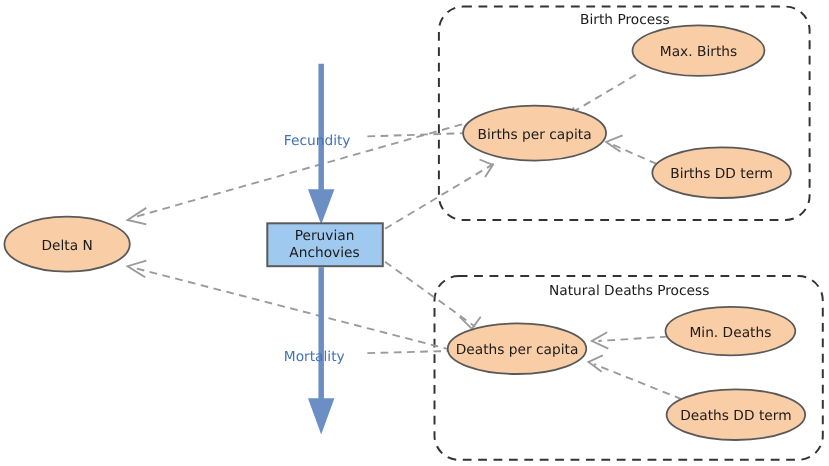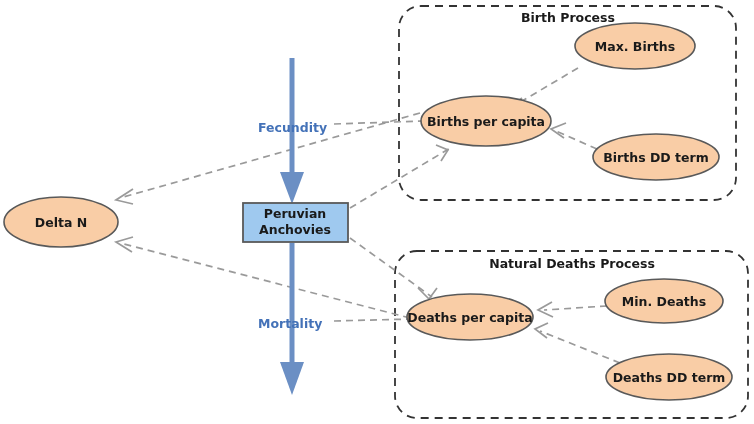--- a/index.html
+++ b/index.html
@@ -11,21 +11,20 @@
     width: 754px;
     height: 424px;
     overflow: hidden;
     font-family: "DejaVu Sans", sans-serif;
   }
   #canvas {
     position: relative;
     width: 754px;
     height: 304px;
     background: #ffffff;
-    font-weight: bold;
   }
   #diagram-svg {
     position: absolute;
     top: 0;
     left: 0;
     width: 754px;
     height: 424px;
   }
   .node-label {
     font-family: "DejaVu Sans", sans-serif;

